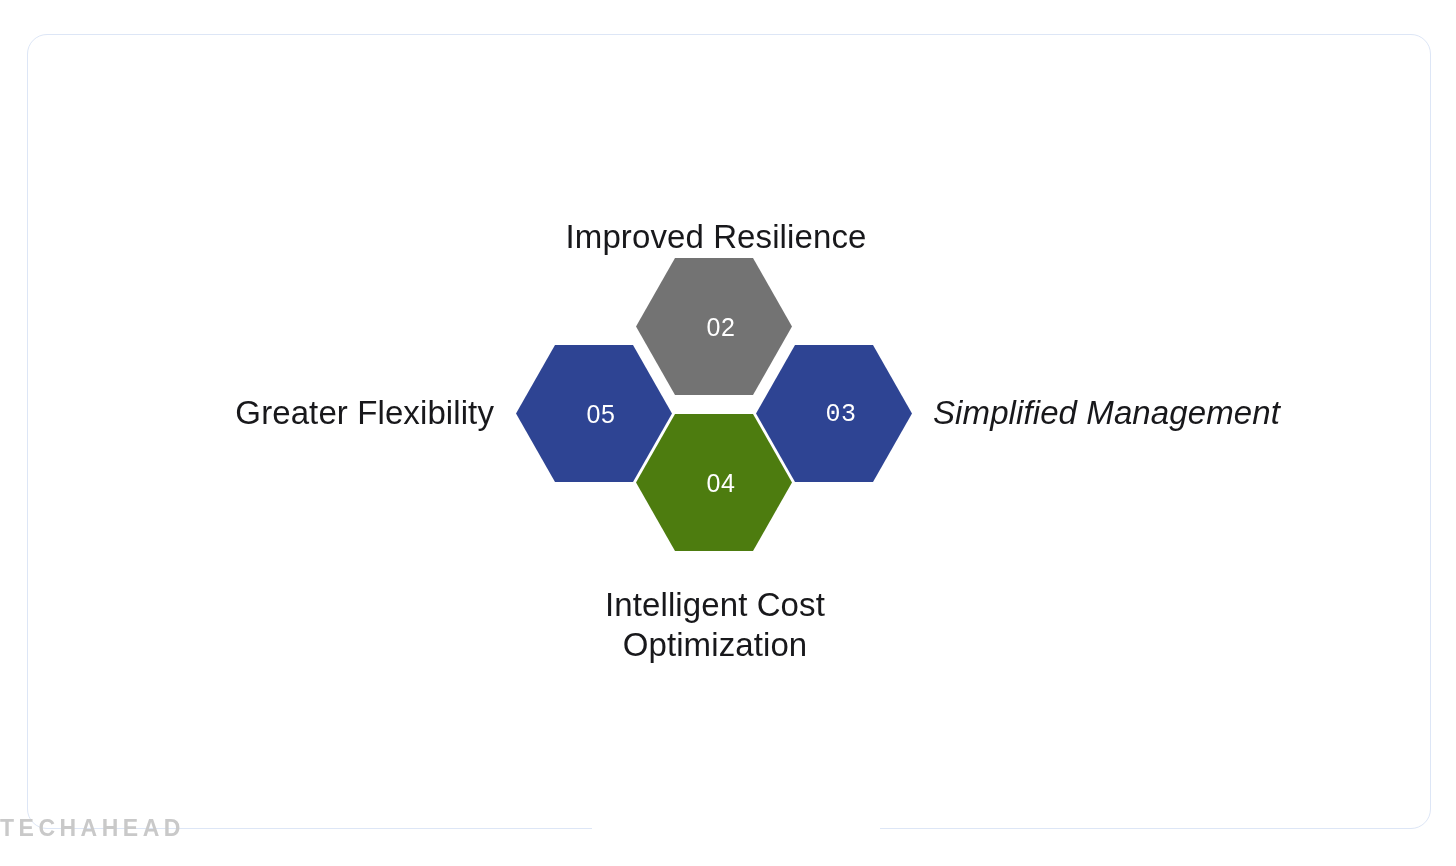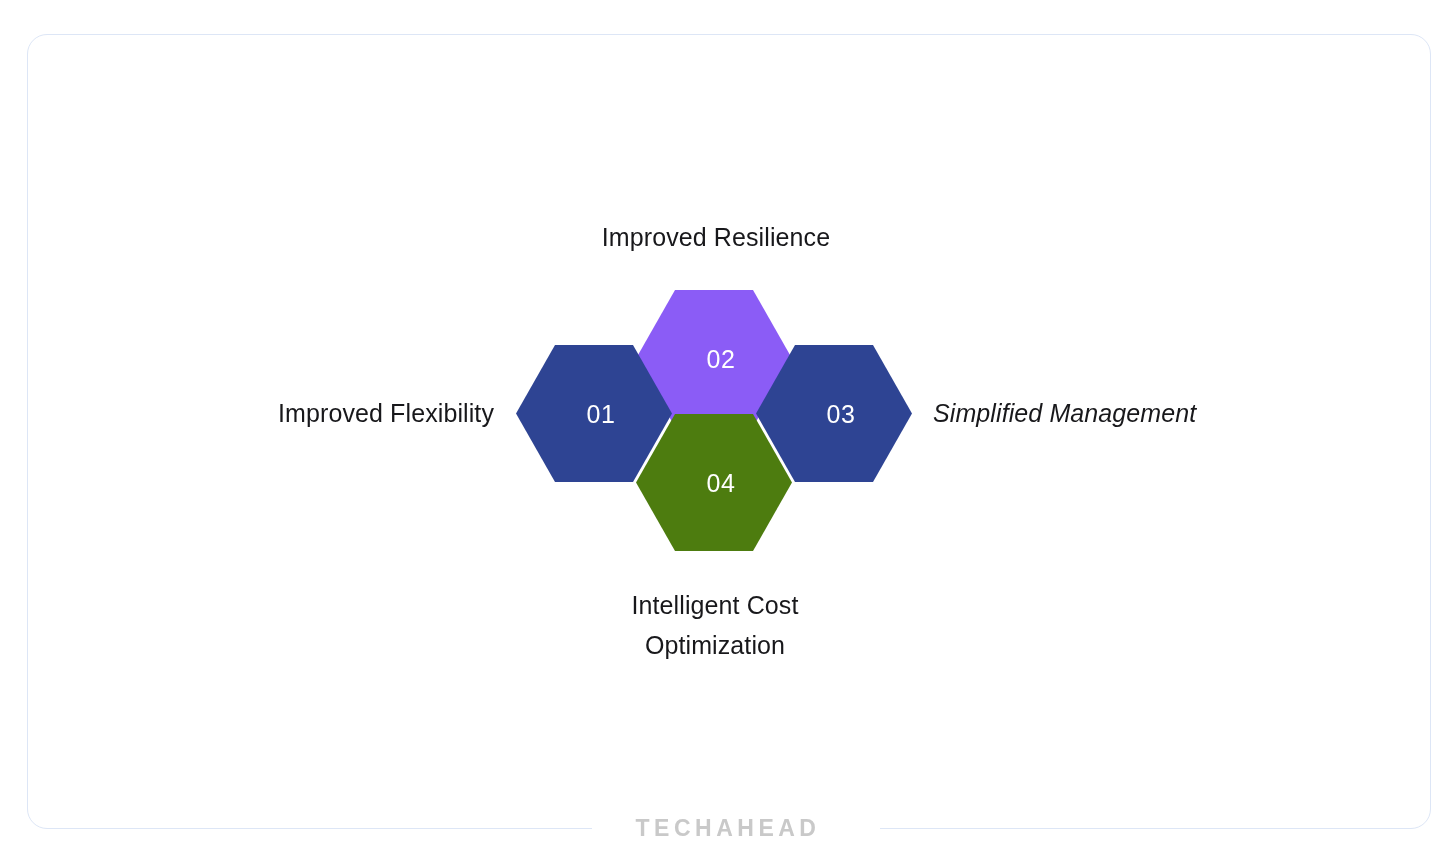--- a/index.html
+++ b/index.html
@@ -40,21 +40,20 @@
     height: 26px;
     background: #ffffff;
   }
 
   
   .watermark {
     position: absolute;
     left: 0;
     top: 813px;
     width: 1456px;
-    text-align: center;
     font-size: 23px;
     font-weight: 700;
     letter-spacing: 4.5px;
     color: #c9c9c9;
     line-height: 30px;
     user-select: none;
   }
 
   
   .diagram {
@@ -78,28 +77,28 @@
     top: 50%;
     transform: translateY(-50%);
     font-size: 25px;
     font-weight: 400;
     color: #ffffff;
     letter-spacing: 0.5px;
     padding-left: 14px;
   }
 
   .hex-01 { left: 516px; top: 345px; background: #2e4493; }
-  .hex-02 { left: 636px; top: 290px; background: #8b5cf6; }
-  .hex-03 { left: 756px; top: 345px; background: #2e4493; }
+  .hex-02 { left: 636px; top: 258px; background: #737373; }
+  .hex-03 { left: 756px; top: 345px; background: #2e4493; font-family: Liberation Mono, monospace; }
   .hex-04 { left: 636px; top: 414px; background: #4d7c0f; }
 
   
   .lbl {
     position: absolute;
-    font-size: 25px;
+    font-size: 33px;
     font-weight: 400;
     color: #18181b;
     line-height: 40px;
     letter-spacing: 0.1px;
     white-space: pre-line;
   }
   .lbl-top    { left: 466px; top: 217px; width: 500px; text-align: center; }
   .lbl-left   { left: 154px; top: 393px; width: 340px; text-align: right; }
   .lbl-right  { left: 933px; top: 393px; width: 480px; text-align: left; font-style: italic; }
   .lbl-bottom { left: 465px; top: 569px; width: 500px; text-align: center; margin-top: 16px; }
@@ -115,30 +114,30 @@
 
     <div class="hex hex-02">
       <span class="hex-num">02</span>
     </div>
 
     <div class="hex hex-04">
       <span class="hex-num">04</span>
     </div>
 
     <div class="hex hex-01">
-      <span class="hex-num">01</span>
+      <span class="hex-num">05</span>
     </div>
 
     <div class="hex hex-03">
       <span class="hex-num">03</span>
     </div>
 
     <div class="lbl lbl-top">Improved Resilience</div>
 
-    <div class="lbl lbl-left">Improved Flexibility</div>
+    <div class="lbl lbl-left">Greater Flexibility</div>
 
     <div class="lbl lbl-right">Simplified Management</div>
 
     <div class="lbl lbl-bottom">Intelligent Cost
 Optimization</div>
 
   </div>
 
   <div class="border-gap"></div>
 

